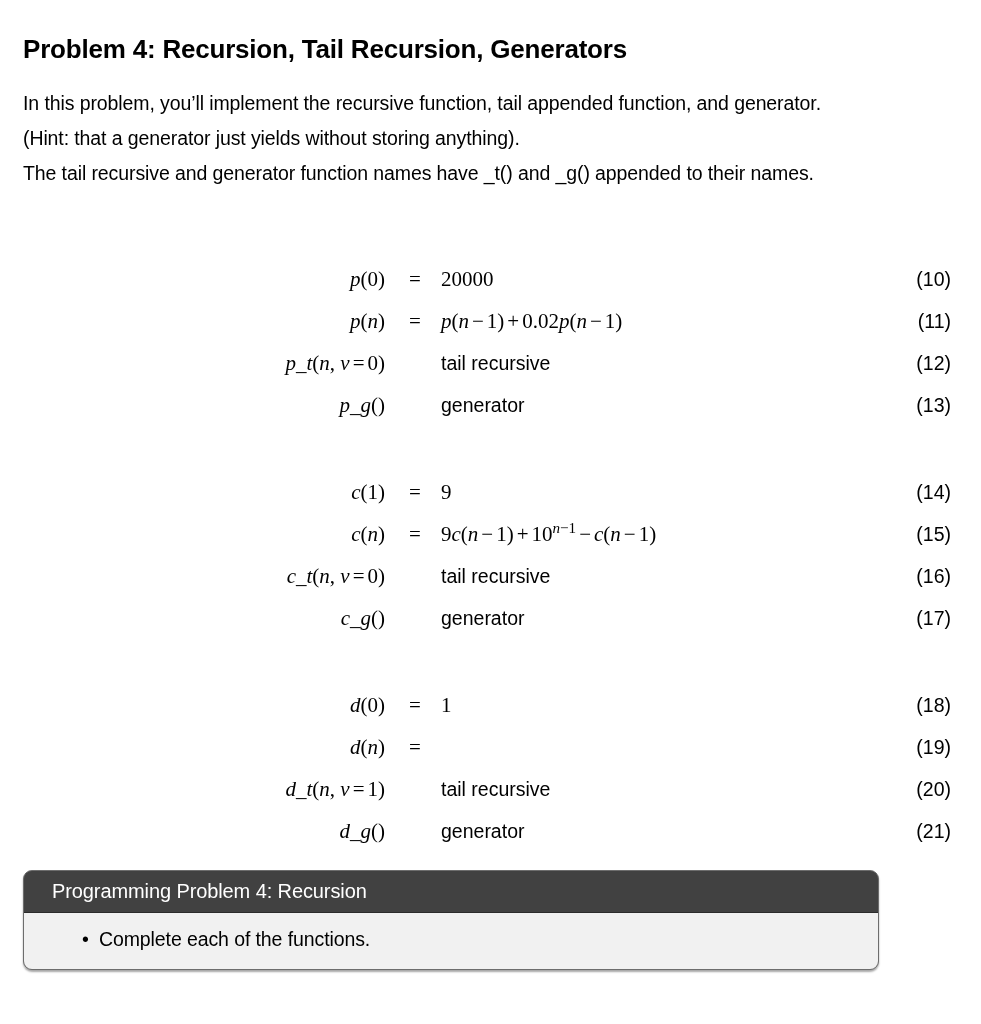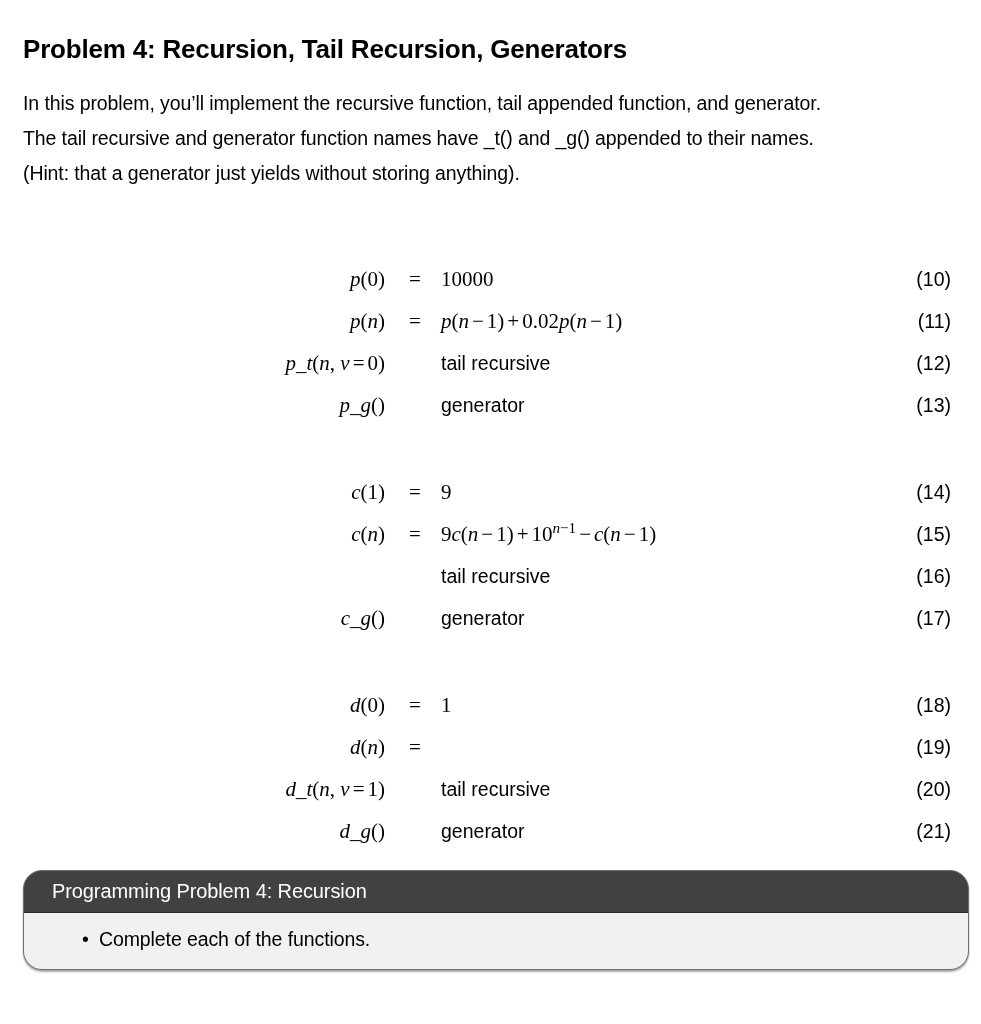--- a/index.html
+++ b/index.html
@@ -121,23 +121,23 @@
     vertical-align: super;
     line-height: 0;
     font-style: normal;
   }
 
   
   .callout {
     position: absolute;
     left: 23px;
     top: 870px;
-    width: 946px;
+    width: 856px;
     box-sizing: border-box;
-    border-radius: 19px;
+    border-radius: 9px;
     background: #737373;
     border: 1px solid #6d6d6d;
     box-shadow: 0 2px 2px rgba(0,0,0,0.35);
     overflow: hidden;
   }
   .callout-header {
     background: #414141;
     color: #ffffff;
     font-size: 20px;
     line-height: 24px;
@@ -171,32 +171,32 @@
 </style>
 </head>
 <body>
 
 <div class="page">
 
   <h1 class="problem-title">Problem 4: Recursion, Tail Recursion, Generators</h1>
 
   <div class="intro">
     <div class="line">In this problem, you’ll implement the recursive function, tail appended function, and generator.</div>
+    <div class="line">(Hint: that a generator just yields without storing anything).</div>
     <div class="line">The tail recursive and generator function names have _t() and _g() appended to their names.</div>
-    <div class="line">(Hint: that a generator just yields without storing anything).</div>
   </div>
 
   <div class="equations">
 
     <div class="eq-block">
 
       <div class="eq-row">
         <div class="eq-lhs"><span class="mi">p</span><span class="mn">(0)</span></div>
         <div class="eq-rel">=</div>
-        <div class="eq-rhs"><span class="mn">10000</span></div>
+        <div class="eq-rhs"><span class="mn">20000</span></div>
         <div class="eq-num">(10)</div>
       </div>
 
       <div class="eq-row">
         <div class="eq-lhs"><span class="mi">p</span><span class="mn">(</span><span class="mi">n</span><span class="mn">)</span></div>
         <div class="eq-rel">=</div>
         <div class="eq-rhs"><span class="mi">p</span><span class="mn">(</span><span class="mi">n</span><span class="mo">−</span><span class="mn">1)</span><span class="mo">+</span><span class="mn">0.02</span><span class="mi">p</span><span class="mn">(</span><span class="mi">n</span><span class="mo">−</span><span class="mn">1)</span></div>
         <div class="eq-num">(11)</div>
       </div>
 
@@ -224,20 +224,21 @@
       </div>
 
       <div class="eq-row">
         <div class="eq-lhs"><span class="mi">c</span><span class="mn">(</span><span class="mi">n</span><span class="mn">)</span></div>
         <div class="eq-rel">=</div>
         <div class="eq-rhs"><span class="mn">9</span><span class="mi">c</span><span class="mn">(</span><span class="mi">n</span><span class="mo">−</span><span class="mn">1)</span><span class="mo">+</span><span class="mn">10</span><sup class="mexp"><span class="mi">n</span><span class="mo-tight">−</span><span class="mn">1</span></sup><span class="mo">−</span><span class="mi">c</span><span class="mn">(</span><span class="mi">n</span><span class="mo">−</span><span class="mn">1)</span></div>
         <div class="eq-num">(15)</div>
       </div>
 
       <div class="eq-row">
+        <div class="eq-lhs"><span class="mi">c_t</span><span class="mn">(</span><span class="mi">n</span><span class="mn">,&nbsp;</span><span class="mi">v</span><span class="mo">=</span><span class="mn">0)</span></div>
         <div class="eq-rhs plain">tail recursive</div>
         <div class="eq-num">(16)</div>
       </div>
 
       <div class="eq-row">
         <div class="eq-lhs"><span class="mi">c_g</span><span class="mn">()</span></div>
         <div class="eq-rhs plain">generator</div>
         <div class="eq-num">(17)</div>
       </div>
 

